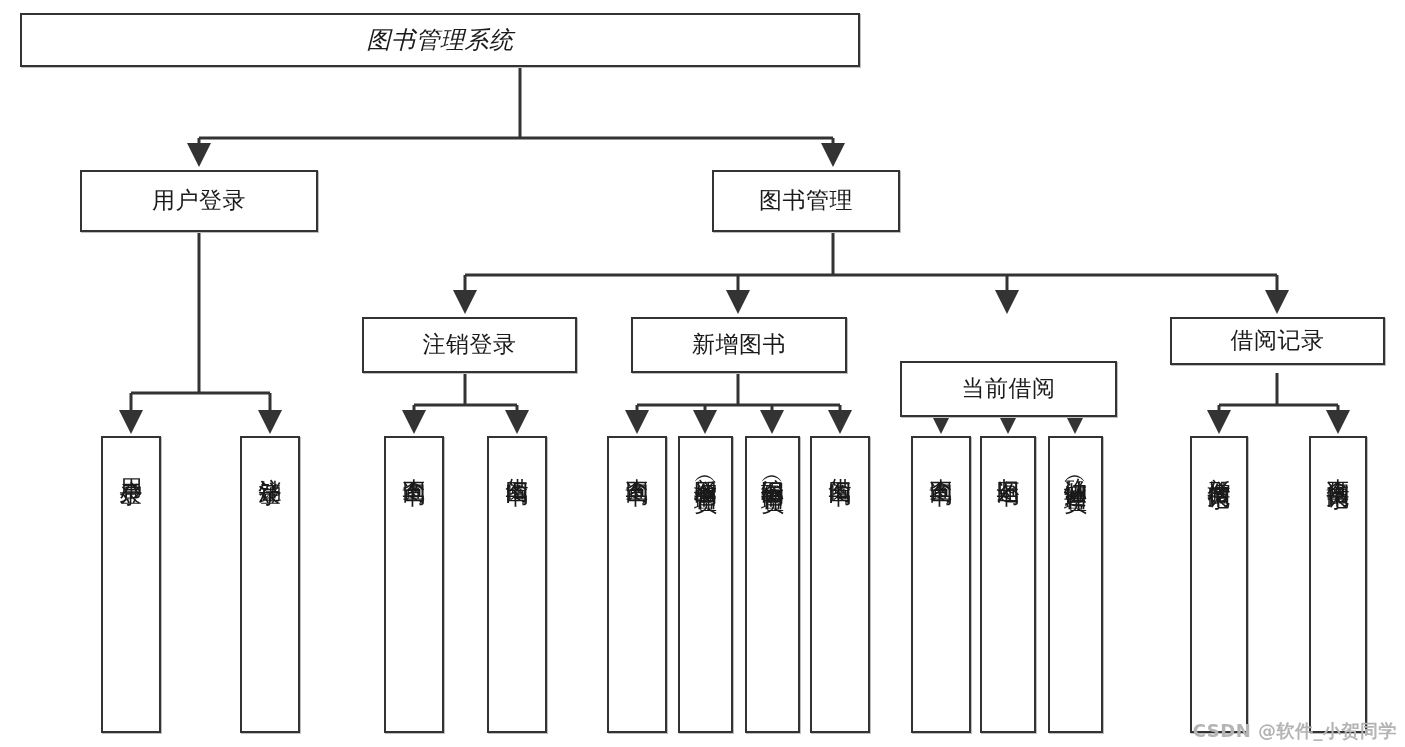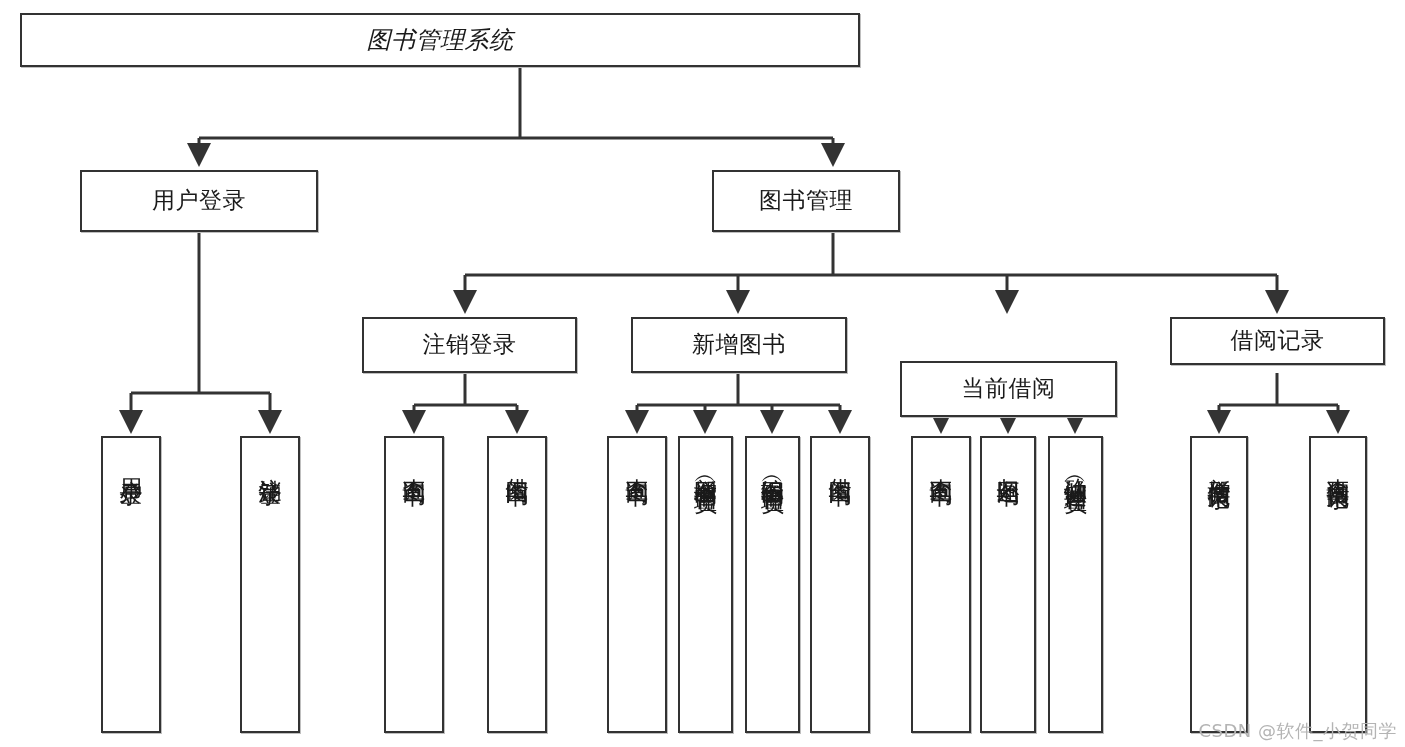--- a/index.html
+++ b/index.html
@@ -59,20 +59,21 @@
   }
   .node.root .label { font-size: 24px; }
   .watermark {
     position: absolute;
     right: 8px;
     bottom: 4px;
     font-size: 18px;
     color: #b4b4b4;
     letter-spacing: 0.5px;
     white-space: nowrap;
+    font-weight: bold;
   }
 </style>
 </head>
 <body>
 
 <div id="canvas">
 
   <svg id="edges" viewBox="0 0 1405 747">
     <defs>
       <marker id="arrow" viewBox="0 0 12 12" refX="10" refY="6" markerWidth="8" markerHeight="8" orient="auto-start-reverse">

